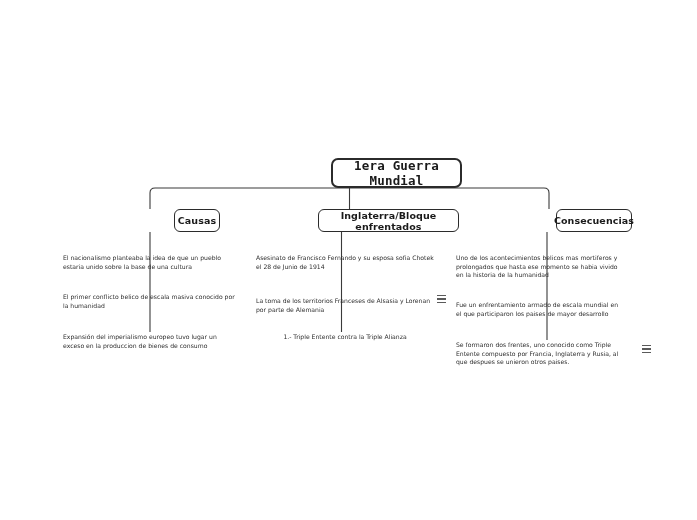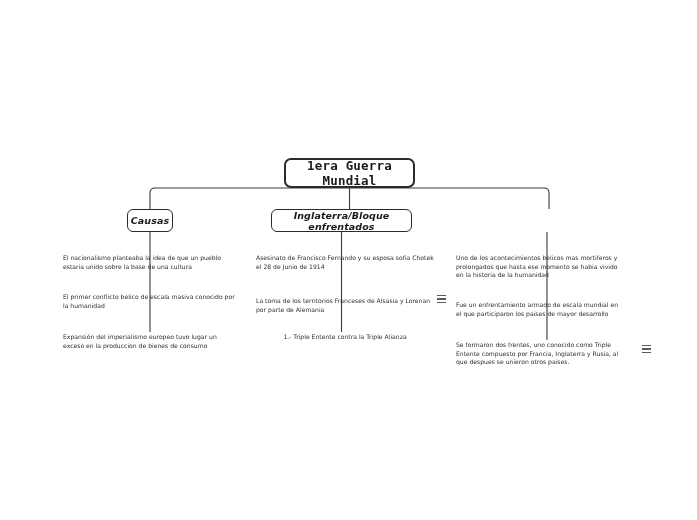--- a/index.html
+++ b/index.html
@@ -33,41 +33,41 @@
     box-sizing: border-box;
     background: #ffffff;
     border: 2px solid #2b2b2b;
     border-radius: 7px;
     display: flex;
     align-items: center;
     justify-content: center;
     text-align: center;
     color: #1a1a1a;
     z-index: 3;
+    margin-left: 47px;
   }
   .node-root {
     left: 284px;
     top: 158px;
     width: 131px;
     height: 30px;
     font-family: "DejaVu Sans Mono", "Liberation Mono", monospace;
     font-weight: bold;
     font-size: 12.5px;
     letter-spacing: 0.2px;
   }
   .node-branch {
     height: 23px;
     border-width: 1.6px;
     border-radius: 6px;
     font-family: "DejaVu Sans", "Liberation Sans", sans-serif;
     font-weight: bold;
     font-size: 9.5px;
     letter-spacing: 0.1px;
     padding: 0 10px;
-    font-style: italic;
   }
   .branch-causas      { left: 127px; top: 209px; width: 46px; }
   .branch-detonantes  { left: 271px; top: 209px; width: 141px; }
   .branch-consecuencias { left: 509px; top: 209px; width: 76px; }
 
   
   .leaf {
     position: absolute;
     font-family: "DejaVu Sans", "Liberation Sans", sans-serif;
     font-size: 6.1px;
@@ -136,20 +136,23 @@
   </div>
 
   <div class="node node-branch branch-causas">
     <span>Causas</span>
   </div>
 
   <div class="node node-branch branch-detonantes">
     <span>Inglaterra/Bloque enfrentados</span>
   </div>
 
+  <div class="node node-branch branch-consecuencias">
+    <span>Consecuencias</span>
+  </div>
 
   <div class="leaf leaf-c1">El nacionalismo planteaba la idea de que un pueblo estaria unido sobre la base de una cultura</div>
   <div class="leaf leaf-c2">El primer conflicto belico de escala masiva conocido por la humanidad</div>
   <div class="leaf leaf-c3">Expansión del imperialismo europeo tuvo lugar un exceso en la produccion de bienes de consumo</div>
 
   <div class="leaf leaf-d1">Asesinato de Francisco Fernando y su esposa sofia Chotek el 28 de Junio de 1914</div>
   <div class="leaf leaf-d2">La toma de los territorios Franceses de Alsasia y Lorenan por parte de Alemania</div>
   <div class="leaf leaf-d3 centered">1.- Triple Entente contra la Triple Alianza</div>
 
   <div class="leaf leaf-s1">Uno de los acontecimientos belicos mas mortiferos y prolongados que hasta ese momento se habia vivido en la historia de la humanidad</div>

